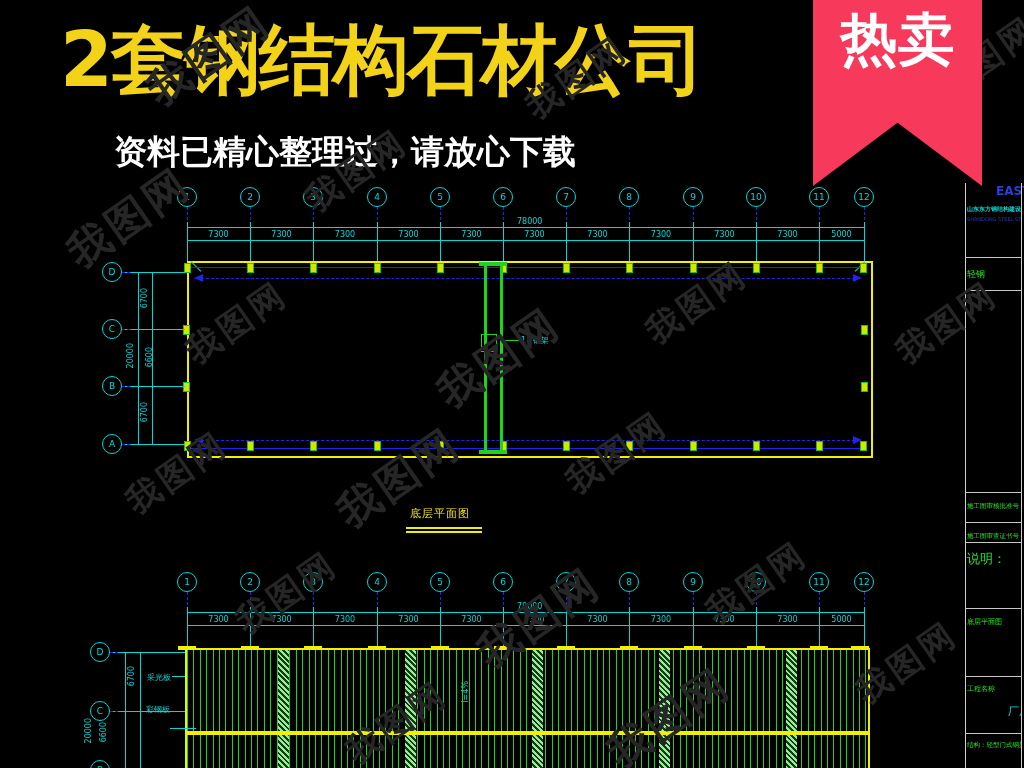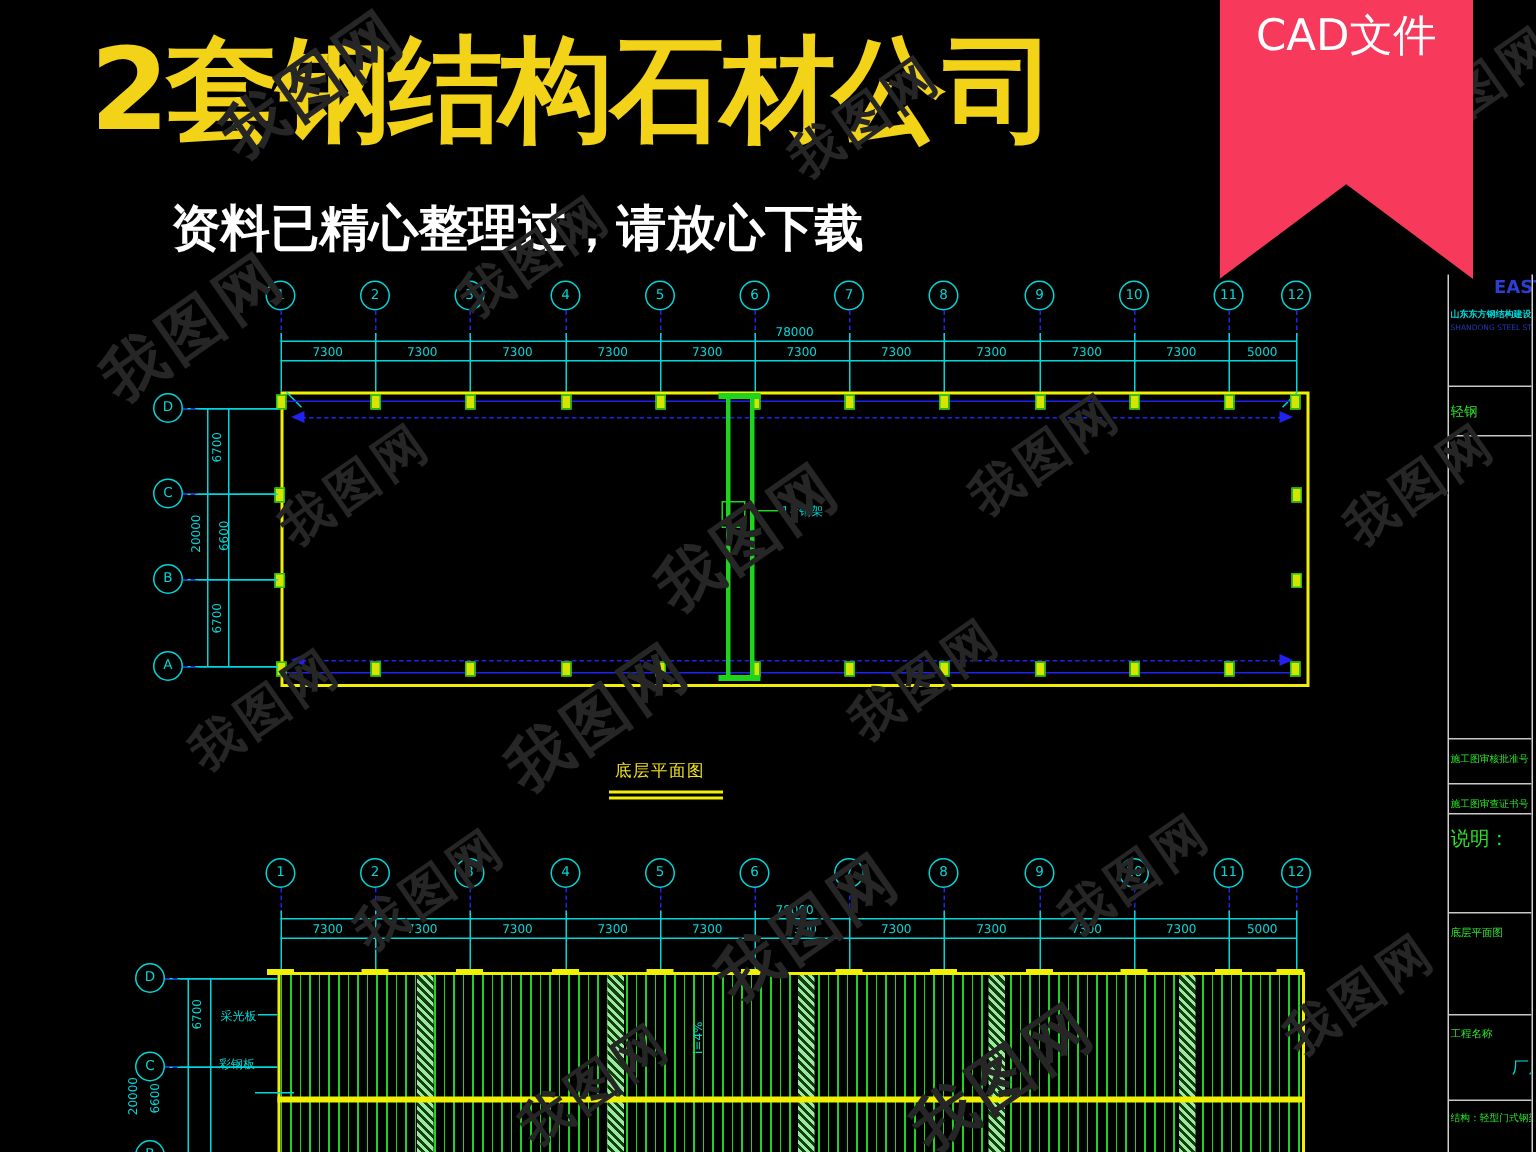--- a/index.html
+++ b/index.html
@@ -52,21 +52,21 @@
       <div style="position: absolute; left: 340px; top: 700px; font-size: 34px; color: rgb(38, 38, 38); font-weight: bold; letter-spacing: 4px; transform: rotate(-35deg); white-space: nowrap;">我图网</div>
       <div style="position: absolute; left: 600px; top: 690px; font-size: 42px; color: rgb(38, 38, 38); font-weight: bold; letter-spacing: 4px; transform: rotate(-35deg); white-space: nowrap;">我图网</div>
       <div style="position: absolute; left: 850px; top: 640px; font-size: 34px; color: rgb(38, 38, 38); font-weight: bold; letter-spacing: 4px; transform: rotate(-35deg); white-space: nowrap;">我图网</div>
       <div style="position: absolute; left: 890px; top: 300px; font-size: 34px; color: rgb(38, 38, 38); font-weight: bold; letter-spacing: 4px; transform: rotate(-35deg); white-space: nowrap;">我图网</div>
     </div>
 
   <div class="title">2套钢结构石材公司</div>
   <div class="subtitle">资料已精心整理过，请放心下载</div>
 
   <div class="ribbon">
-    <div class="ribbon-l2">CAD文件</div>
+    <div class="ribbon-l1">热卖</div>
   </div>
 
   <div id="d1">
       <div style="position: absolute; left: 177px; top: 187px; width: 18px; height: 18px; border: 1px solid rgb(0, 216, 216); border-radius: 50%; color: rgb(0, 216, 216); font-size: 9px; line-height: 18px; text-align: center;">1</div>
       <div style="position: absolute; left: 187px; top: 207px; width: 0px; height: 18px; border-left: 1px dashed rgb(34, 34, 240);"></div>
       <div style="position: absolute; left: 187px; top: 222px; width: 1px; height: 39px; background: rgb(0, 216, 216);"></div>
       <div style="position: absolute; left: 203.5px; top: 230px; width: 30px; text-align: center; color: rgb(0, 216, 216); font-size: 8px;">7300</div>
       <div style="position: absolute; left: 240px; top: 187px; width: 18px; height: 18px; border: 1px solid rgb(0, 216, 216); border-radius: 50%; color: rgb(0, 216, 216); font-size: 9px; line-height: 18px; text-align: center;">2</div>
       <div style="position: absolute; left: 250px; top: 207px; width: 0px; height: 18px; border-left: 1px dashed rgb(34, 34, 240);"></div>
       <div style="position: absolute; left: 250px; top: 222px; width: 1px; height: 39px; background: rgb(0, 216, 216);"></div>

